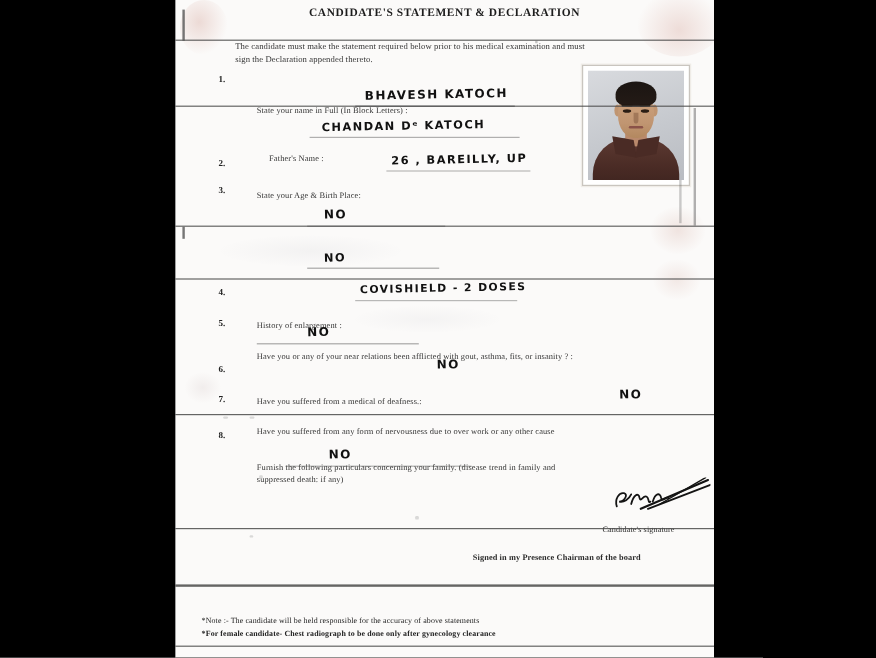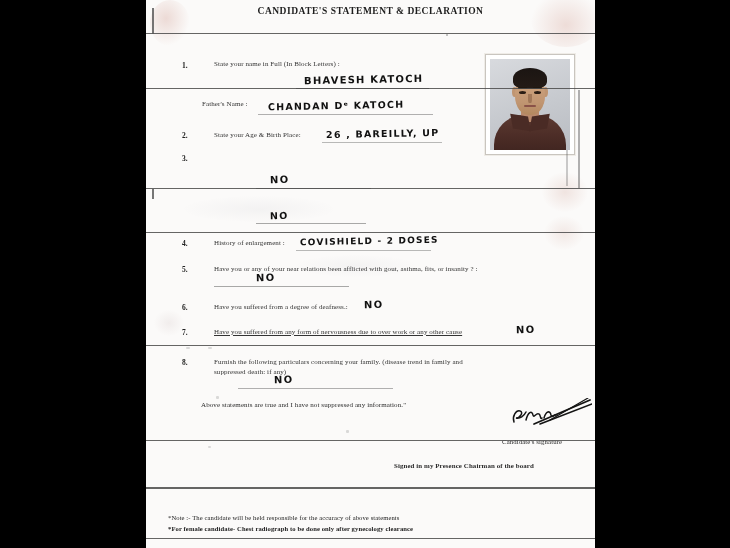--- a/index.html
+++ b/index.html
@@ -41,21 +41,21 @@
   
   .t{position:absolute;color:#2b2b2b;letter-spacing:.1px;}
   .doc-title{
     left:0;top:6px;width:449px;text-align:center;
     font-size:9.5px;font-weight:bold;letter-spacing:.5px;
     color:#1d1d1d;
   }
   .intro{left:50px;top:34px;width:300px;font-size:7.2px;line-height:10.5px;color:#333;}
 
   .num{font-size:7.5px;font-weight:bold;color:#222;}
-  .q{font-size:7px;line-height:9.6px;color:#333;}
+  .q{font-size:7px;line-height:9.6px;color:#333;margin-top:28px;}
 
   
   .hw{
     position:absolute;
     font-family:"DejaVu Sans", sans-serif;
     font-weight:bold;color:#111;
     letter-spacing:1.2px;
     transform:rotate(-1.1deg);
   }
   .ul{position:absolute;height:1px;background:#555;opacity:.75;}
@@ -123,27 +123,28 @@
     <div class="rule" style="top:440px;"></div>
     <div class="rule" style="top:487px;height:1.5px;"></div>
     <div class="rule" style="top:538px;"></div>
 
     <div class="tick" style="left:6px;top:8px;height:26px;"></div>
     <div class="tick" style="left:6px;top:189px;height:10px;"></div>
     <div class="tick" style="left:300px;top:34px;height:2px;opacity:.35;"></div>
     <div class="tick" style="left:432px;top:90px;height:98px;opacity:.45;"></div>
     <div class="tick" style="left:420px;top:150px;height:36px;opacity:.3;"></div>
 
+    <div class="t intro">The candidate must make the statement required below prior to his medical examination and must sign the Declaration appended thereto.</div>
 
     <div class="t num" style="left:36px;top:61px;">1.</div>
     <div class="t q" style="left:68px;top:60px;width:130px;">State your name in Full (In Block Letters) :</div>
     <div class="ul" style="left:150px;top:88px;width:133px;"></div>
     <div class="hw" style="left:158px;top:74px;font-size:10px;">BHAVESH KATOCH</div>
 
-    <div class="t q" style="left:56px;top:100px;width:60px;">Father's Name :</div>
+    <div class="t q" style="left:71px;top:100px;width:60px;text-align:center;">Father's Name :</div>
     <div class="ul" style="left:112px;top:114px;width:175px;opacity:.45;"></div>
     <div class="hw" style="left:122px;top:100px;font-size:9.5px;">CHANDAN Dᵉ KATOCH</div>
 
     <div class="t num" style="left:36px;top:131px;">2.</div>
     <div class="t q" style="left:68px;top:131px;width:110px;">State your Age &amp; Birth Place:</div>
     <div class="ul" style="left:176px;top:142px;width:120px;opacity:.4;"></div>
     <div class="hw" style="left:180px;top:128px;font-size:9.5px;">26 , BAREILLY, UP</div>
 
     <div class="t num" style="left:36px;top:154px;">3.</div>
     <div class="ul" style="left:110px;top:188px;width:115px;opacity:.5;"></div>
@@ -156,33 +157,32 @@
     <div class="t q" style="left:68px;top:239px;width:85px;">History of enlargement :</div>
     <div class="ul" style="left:150px;top:250px;width:135px;opacity:.4;"></div>
     <div class="hw" style="left:154px;top:236px;font-size:9px;">COVISHIELD - 2 DOSES</div>
 
     <div class="t num" style="left:36px;top:265px;">5.</div>
     <div class="t q" style="left:68px;top:265px;width:320px;">Have you or any of your near relations been afflicted with gout, asthma, fits, or insanity ? :</div>
     <div class="ul" style="left:68px;top:286px;width:135px;opacity:.5;"></div>
     <div class="hw" style="left:110px;top:272px;font-size:10px;">NO</div>
 
     <div class="t num" style="left:36px;top:303px;">6.</div>
-    <div class="t q" style="left:68px;top:303px;width:160px;">Have you suffered from a degree of deafness.:</div>
+    <div class="t q" style="left:68px;top:303px;width:160px;">Have you suffered from a medical of deafness.:</div>
     <div class="hw" style="left:218px;top:299px;font-size:10px;">NO</div>
 
     <div class="t num" style="left:36px;top:328px;">7.</div>
-    <div class="t q" style="left:68px;top:328px;width:300px;text-decoration:underline;">Have you suffered from any form of nervousness due to over work or any other cause</div>
+    <div class="t q" style="left:68px;top:328px;width:300px;">Have you suffered from any form of nervousness due to over work or any other cause</div>
     <div class="hw" style="left:370px;top:324px;font-size:10px;">NO</div>
 
     <div class="t num" style="left:36px;top:358px;">8.</div>
     <div class="t q" style="left:68px;top:358px;width:250px;">Furnish the following particulars concerning your family. (disease trend in family and suppressed death: if any)</div>
     <div class="ul" style="left:92px;top:388px;width:155px;opacity:.45;"></div>
     <div class="hw" style="left:128px;top:374px;font-size:10px;">NO</div>
 
-    <div class="t" style="left:55px;top:401px;width:320px;font-size:7px;">Above statements are true and I have not suppressed any information."</div>
 
     <svg id="sig" viewBox="0 0 86 34">
       <path d="M8,24 C6,18 10,12 14,13 C18,14 14,20 10,20 C14,21 18,18 20,14
                M20,22 C22,14 26,12 27,17 C28,21 30,14 33,16 C35,17 34,22 36,20
                M38,20 C40,13 44,12 45,17 C46,21 49,15 51,17" fill="none" stroke="#141414" stroke-width="1.5" stroke-linecap="round"></path>
       <path d="M28,26 L84,2" fill="none" stroke="#141414" stroke-width="1.8" stroke-linecap="round"></path>
       <path d="M34,26 L86,6" fill="none" stroke="#141414" stroke-width="1.6" stroke-linecap="round"></path>
       <path d="M44,22 L82,0" fill="none" stroke="#141414" stroke-width="1.2" stroke-linecap="round"></path>
     </svg>
     <div class="t" style="left:356px;top:438px;font-size:6.8px;">Candidate's signature</div>

